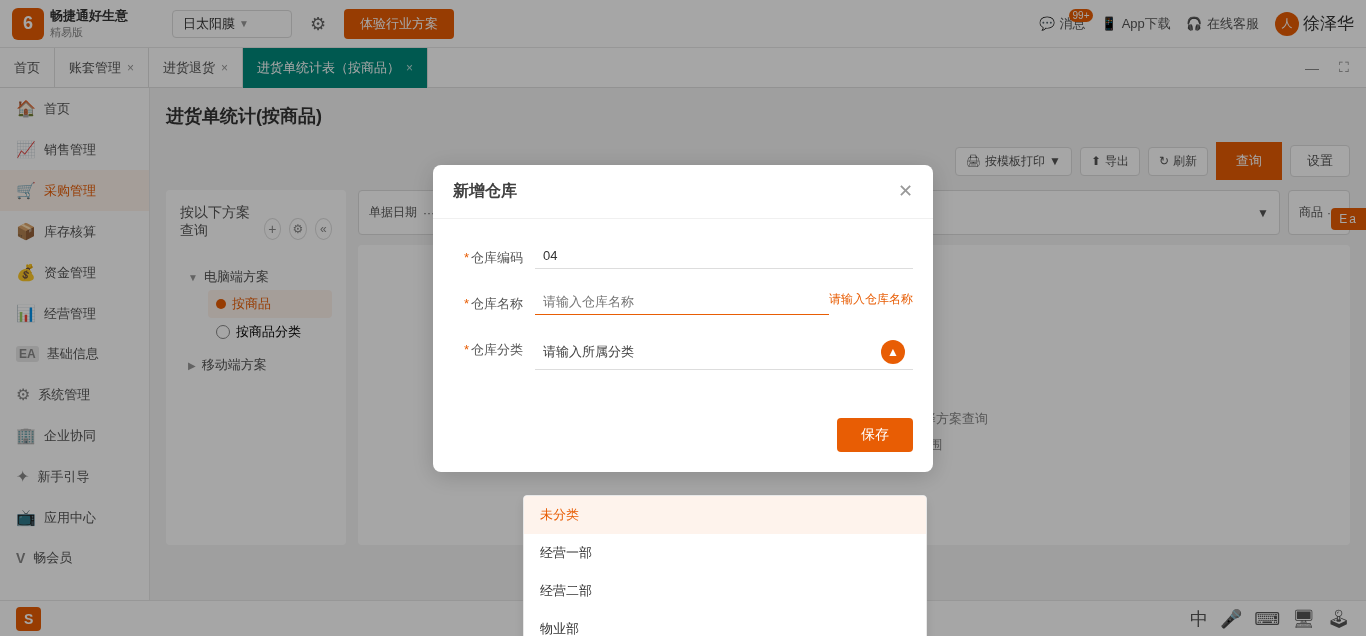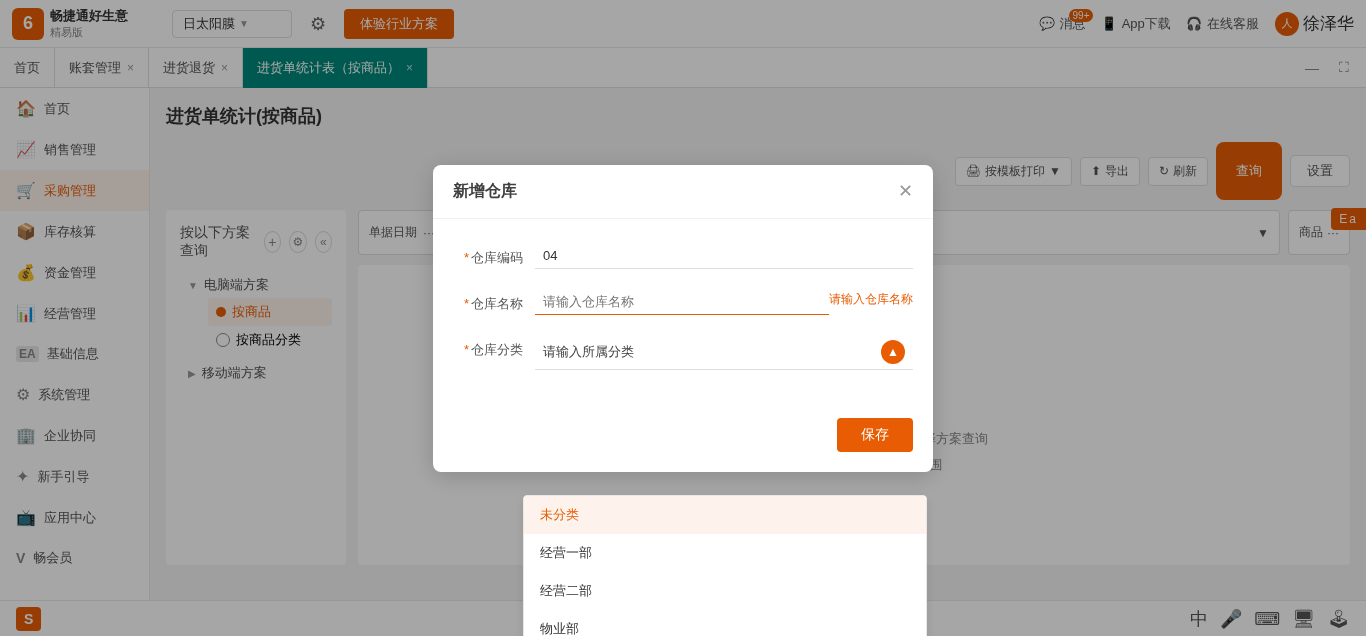--- a/index.html
+++ b/index.html
@@ -141,32 +141,32 @@
       display: flex; align-items: center; justify-content: flex-end;
       margin-bottom: 10px; gap: 8px;
     }
     .toolbar-btn {
       display: flex; align-items: center; gap: 4px;
       border: 1px solid #ddd; background: #fff; border-radius: 4px;
       padding: 5px 10px; font-size: 12px; color: #555; cursor: pointer;
     }
     .query-btn {
       background: #e85d04; color: #fff; border: none;
-      padding: 20px 20px; border-radius: 8px; font-size: 13px; cursor: pointer;
+      padding: 10px 20px; border-radius: 0; font-size: 13px; cursor: pointer;
     }
     .set-btn {
       background: #fff; color: #555; border: 1px solid #ddd;
       padding: 6px 16px; border-radius: 4px; font-size: 13px; cursor: pointer;
     }
 
     .content-panel {
       background: #fff; border-radius: 4px; padding: 14px;
     }
     .panel-header {
-      display: flex; align-items: center; gap: 8px; margin-bottom: 12px;
+      display: flex; align-items: flex-end; gap: 8px; margin-bottom: 24px;
     }
     .panel-add-btn {
       width: 22px; height: 22px; border-radius: 50%;
       border: 1px solid #ddd; display: flex; align-items: center; justify-content: center;
       color: #888; cursor: pointer; font-size: 14px;
     }
 
     .scheme-tree { margin-left: 8px; }
     .scheme-node { font-size: 13px; color: #555; padding: 4px 0; display: flex; align-items: center; gap: 6px; }
     .scheme-node .arrow { color: #999; font-size: 10px; }

